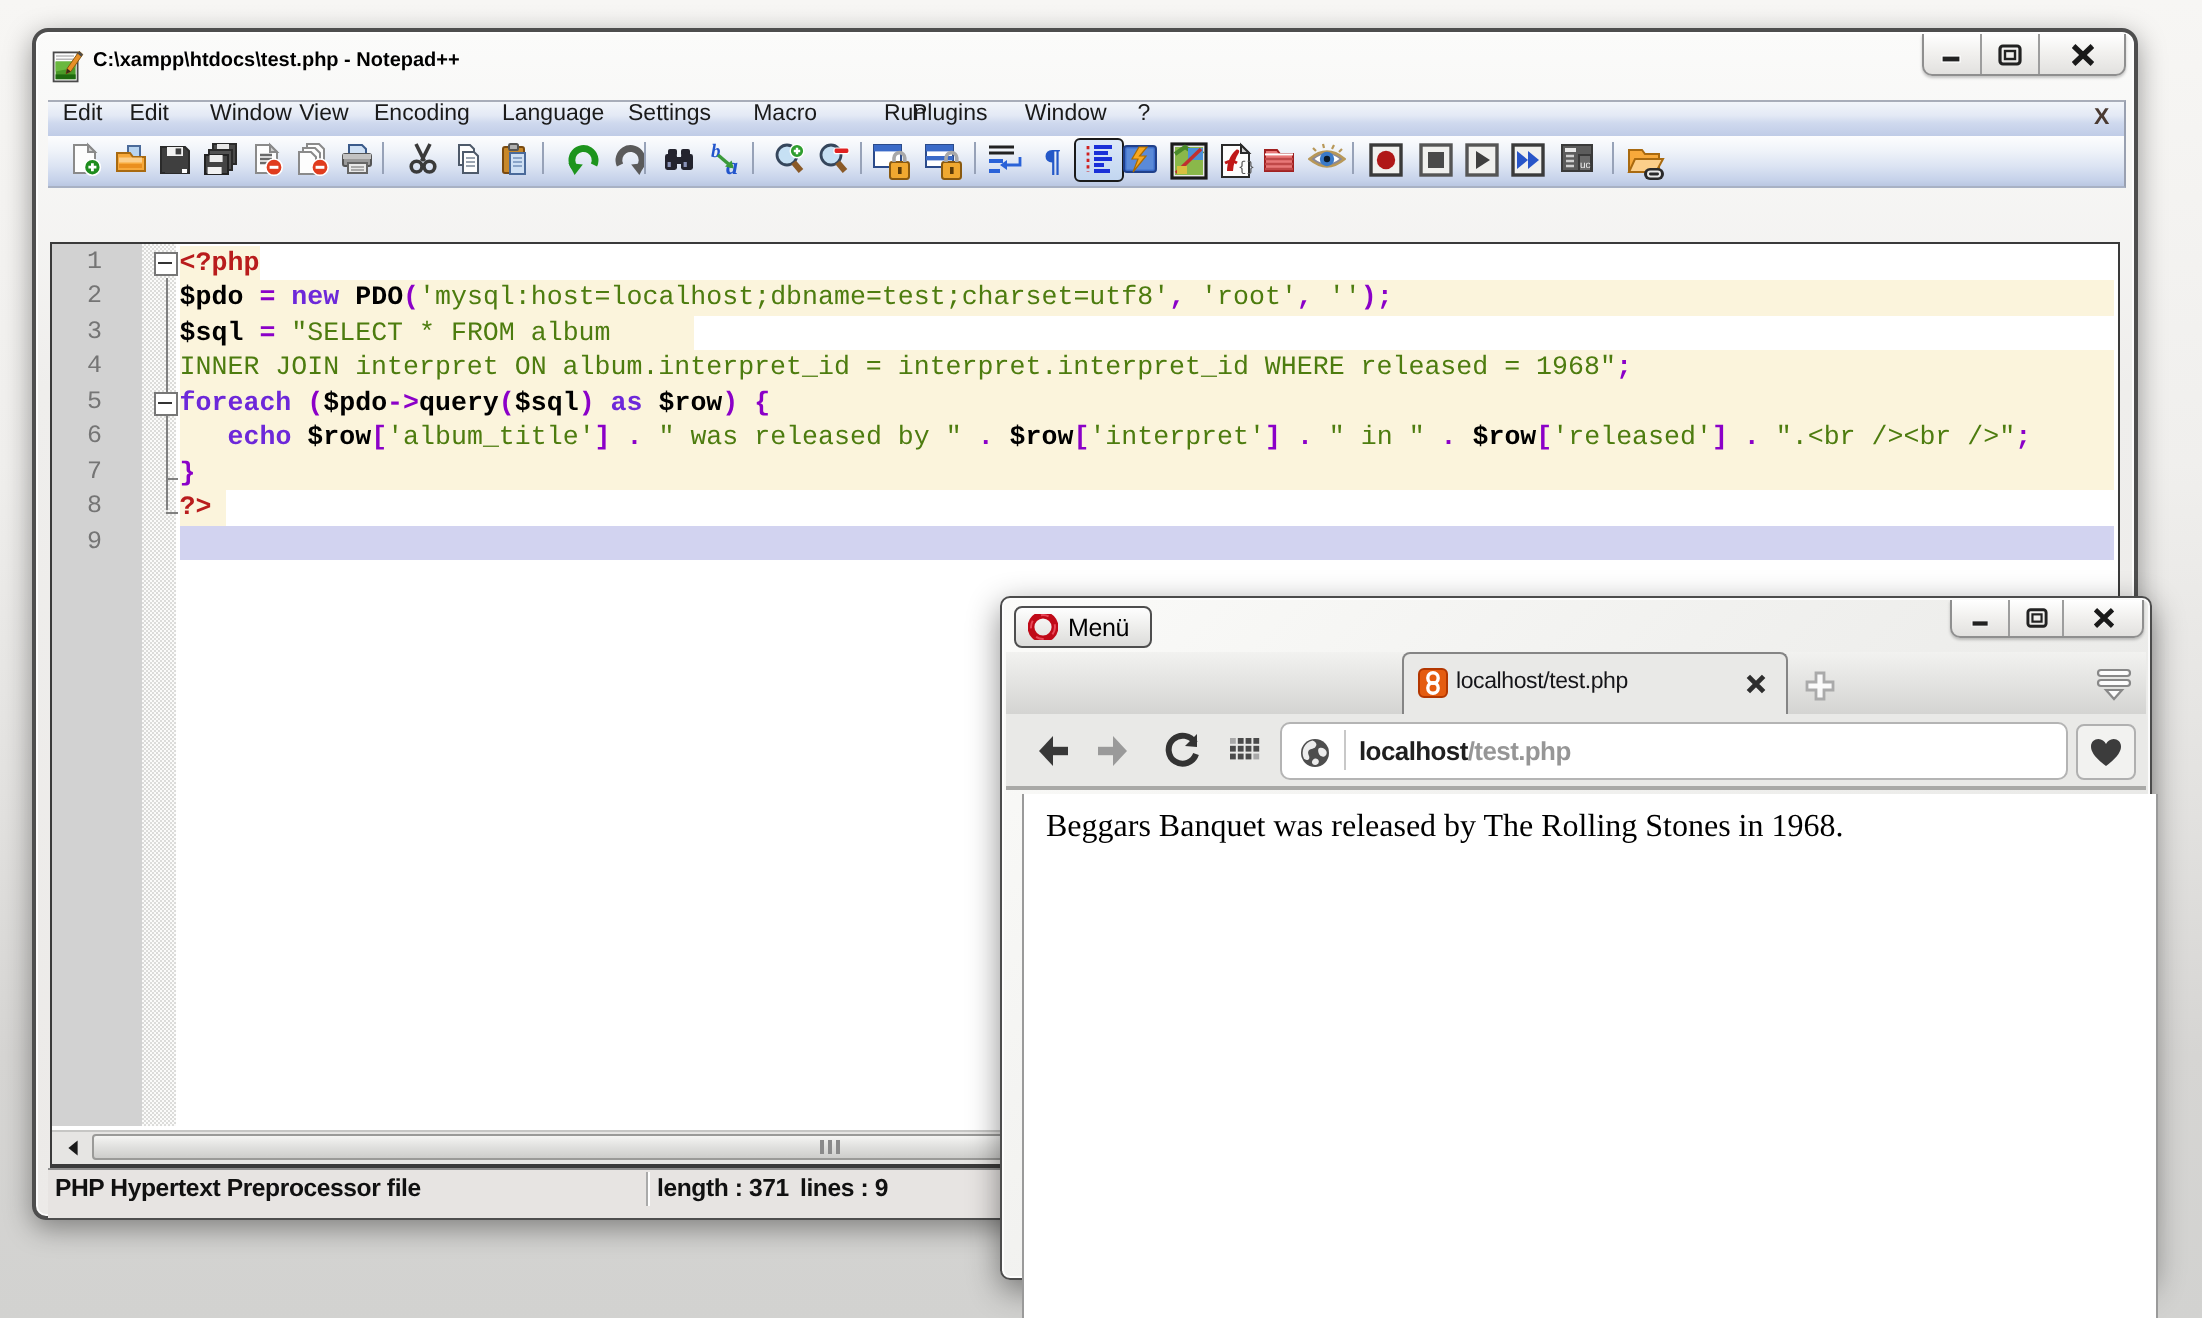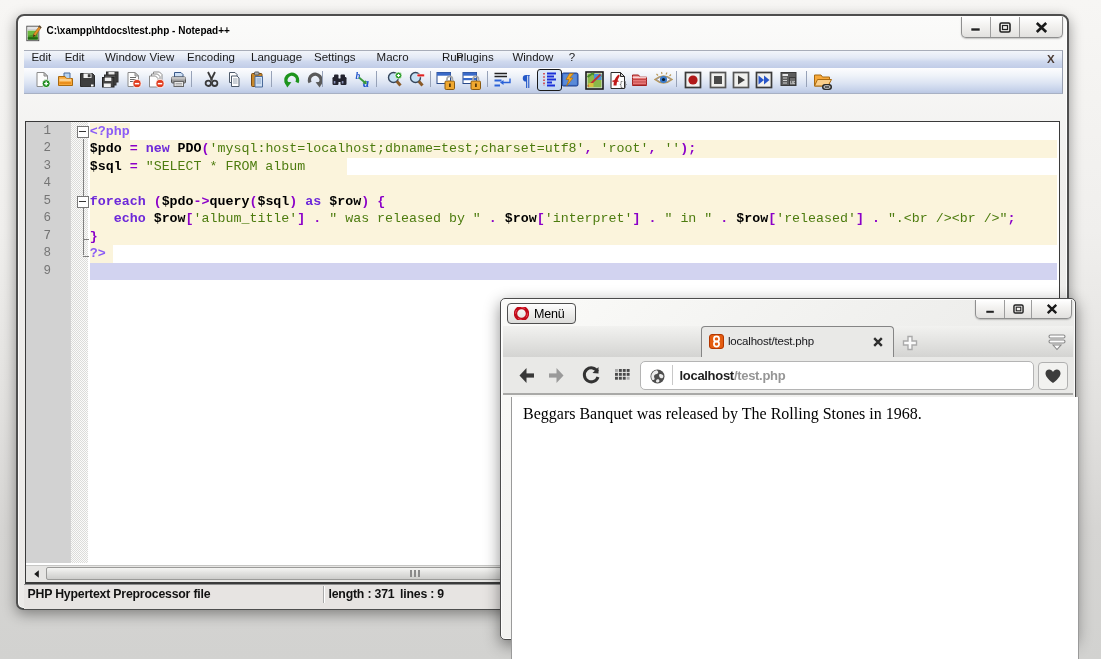--- a/index.html
+++ b/index.html
@@ -41,21 +41,21 @@
 #nummargin{position:absolute;left:0;top:0;width:45px;height:441px;background:#d2d2d2}
 #foldmargin{position:absolute;left:45px;top:0;width:17px;height:441px;background:#fbfbfa;background-image:conic-gradient(#dcdcda 25%,transparent 0 50%,#dcdcda 0 75%,transparent 0);background-size:2px 2px}
 .lnum{position:absolute;width:23px;text-align:right;font-family:"Liberation Mono",monospace;
  font-size:12.5px;color:#757575;line-height:17.5px;height:17.5px;left:2px}
 .coderow{position:absolute;height:17.5px}
 .codeline{position:absolute;left:63.8px;height:17.5px;line-height:17.6px;white-space:pre;
  font-family:"Liberation Mono",monospace;font-size:13.3px;font-weight:700;color:#000}
 .s{color:#4d7c0f;font-weight:400}
 .k{color:#6d28d9}
 .o{color:#8b00c8}
-.r{color:#8b5cf6}
+.r{color:#b91c1c}
 
 #hscroll{position:absolute;left:0px;top:443px;width:1030px;height:16px;background:#e6e5e3;border-top:1px solid #c6c6c4}
 
 #statusbar{position:absolute;left:6px;top:568px;width:1039px;height:24.5px;background:#e7e4e2;
  border-top:1px solid #8e8e8e;box-sizing:border-box}
 .st{position:absolute;top:1.5px;font-size:12.3px;font-weight:700;color:#111;letter-spacing:-0.2px}
 
 #opera{position:absolute;left:500px;top:298px;width:576px;height:342px;
  background:linear-gradient(135deg,#fbfbf9 0%,#f1f1ef 40%,#e4e4e2 100%);
  border:1.5px solid #4c4c4c;border-radius:5px;box-sizing:border-box;
@@ -360,20 +360,21 @@
     <div class="a" style="left:57px;top:117.8px;width:6px;height:1px;background:#808080"></div>
     <div class="a" style="left:57px;top:134.8px;width:6px;height:1px;background:#808080"></div>
     <div class="a" style="left:50.5px;top:4.3px;width:12px;height:12px;background:#fff;border:1px solid #777;box-sizing:border-box"></div>
     <div class="a" style="left:53px;top:9.6px;width:7px;height:1.4px;background:#333"></div>
     <div class="a" style="left:50.5px;top:74.3px;width:12px;height:12px;background:#fff;border:1px solid #777;box-sizing:border-box"></div>
     <div class="a" style="left:53px;top:79.6px;width:7px;height:1.4px;background:#333"></div>
 
     <div class="codeline" style="top:1.3px"><span class="r">&lt;?php</span></div>
     <div class="codeline" style="top:18.8px">$pdo <span class="o">=</span> <span class="k">new</span> PDO<span class="o">(</span><span class="s">'mysql:host=localhost;dbname=test;charset=utf8'</span><span class="o">,</span><span class="s"> 'root'</span><span class="o">,</span><span class="s"> ''</span><span class="o">);</span></div>
     <div class="codeline" style="top:36.3px">$sql <span class="o">=</span> <span class="s">"SELECT * FROM album</span></div>
+    <div class="codeline" style="top:53.8px"><span class="s">INNER JOIN interpret ON album.interpret_id = interpret.interpret_id WHERE released = 1968"</span><span class="o">;</span></div>
     <div class="codeline" style="top:71.3px"><span class="k">foreach</span> <span class="o">(</span>$pdo<span class="o">-&gt;</span>query<span class="o">(</span>$sql<span class="o">)</span> <span class="k">as</span> $row<span class="o">)</span> <span class="o">{</span></div>
     <div class="codeline" style="top:88.8px">   <span class="k">echo</span> $row<span class="o">[</span><span class="s">'album_title'</span><span class="o">]</span> <span class="o">.</span><span class="s"> " was released by "</span> <span class="o">.</span> $row<span class="o">[</span><span class="s">'interpret'</span><span class="o">]</span> <span class="o">.</span><span class="s"> " in "</span> <span class="o">.</span> $row<span class="o">[</span><span class="s">'released'</span><span class="o">]</span> <span class="o">.</span><span class="s"> ".&lt;br /&gt;&lt;br /&gt;"</span><span class="o">;</span></div>
     <div class="codeline" style="top:106.3px"><span class="o">}</span></div>
     <div class="codeline" style="top:123.8px"><span class="r">?&gt;</span></div>
 
     <div id="hscroll">
       <svg class="a" style="left:7px;top:4px" width="8" height="8" viewBox="0 0 8 8">
           <path d="M5.8 0.2 L1.2 4 L5.8 7.8 z" fill="#1a1a1a"></path>
         </svg>
       <div class="a" style="left:20px;top:1px;width:600px;height:13.5px;border-radius:2px;background:linear-gradient(180deg,#f5f5f3,#e2e2e0 45%,#cdcdcb);border:1px solid #9a9a98;box-sizing:border-box"></div>

